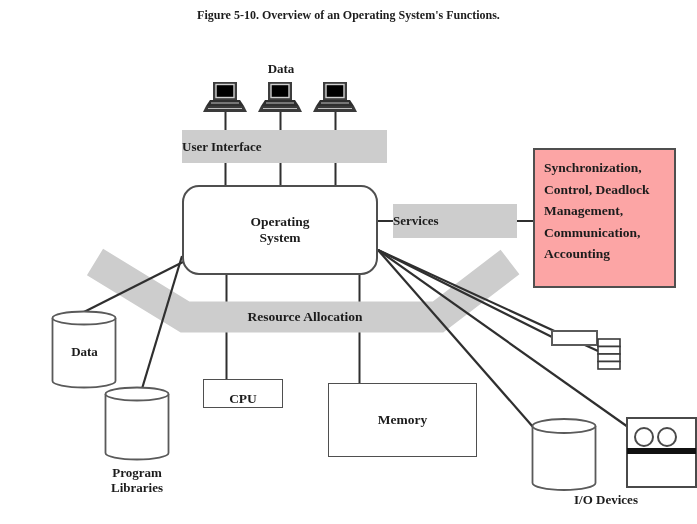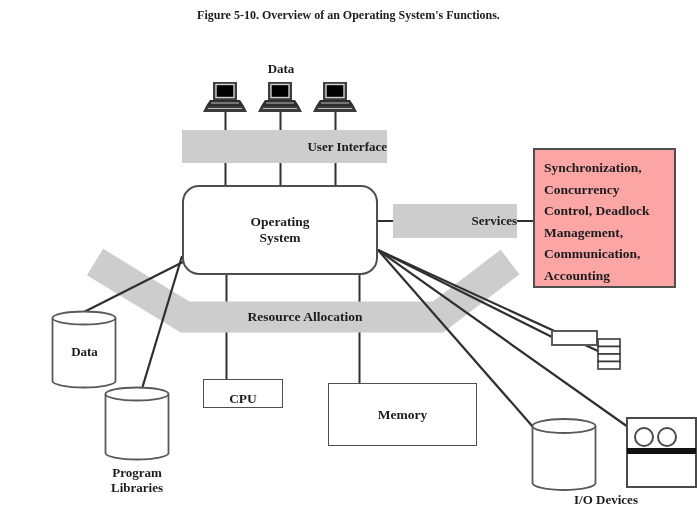--- a/index.html
+++ b/index.html
@@ -2,21 +2,21 @@
 <html><head>
 <meta charset="utf-8">
 <style>
   html,body{margin:0;padding:0;background:#fff;}
   .stage{position:relative;width:697px;height:524px;background:#ffffff;overflow:hidden;
          font-family:"Liberation Serif","DejaVu Serif",serif;color:#1c1c1c;}
   .lbl{position:absolute;text-align:center;font-size:13px;font-weight:600;line-height:1.15;}
   .title{position:absolute;top:8px;left:0;width:100%;text-align:center;
          font-size:12px;font-weight:700;}
   .graybar{position:absolute;background:#cdcdcd;display:flex;align-items:center;
-           justify-content:flex-end;font-size:13px;font-weight:700;}
+           justify-content:flex-start;font-size:13px;font-weight:700;}
   .whitebox{position:absolute;background:#ffffff;border:2px solid #4f4f4f;
             box-sizing:border-box;display:flex;align-items:center;justify-content:center;
             font-size:13.5px;font-weight:600;text-align:center;}
   .syncbox{position:absolute;background:#fca5a5;border:2px solid #4f4f4f;box-sizing:border-box;
            padding:7px 4px 0 9px;font-size:13.5px;font-weight:700;line-height:21.5px;}
   .bandlbl{position:absolute;font-size:13.5px;font-weight:700;text-align:center;}
   svg{position:absolute;top:0;left:0;}
 </style>
 </head>
 <body>
@@ -117,36 +117,35 @@
   <div class="whitebox" style="left:182px;top:185px;width:196px;height:90px;border-radius:17px;">
     <span style="width:100px;">Operating System</span>
   </div>
 
   <div class="graybar" style="left:393px;top:204px;width:124px;height:34px;">
     <span>Services</span>
   </div>
 
   <div class="syncbox" style="left:533px;top:148px;width:143px;height:140px;">
     <div>Synchronization,</div>
-    <div>Concurrency</div>
     <div>Control, Deadlock</div>
     <div>Management,</div>
     <div>Communication,</div>
     <div>Accounting</div>
   </div>
 
   <div class="bandlbl" style="left:205px;top:309px;width:200px;">Resource Allocation</div>
 
   <div class="lbl" style="top:345px;left:57px;width:55px;">Data</div>
 
   <div class="lbl" style="top:466px;left:97px;width:80px;">Program Libraries</div>
 
   <div class="whitebox" style="left:203px;top:379px;width:80px;height:29px;border-width:1.5px;align-items:flex-end;">
     <span>CPU</span>
   </div>
 
-  <div class="whitebox" style="left:328px;top:383px;width:149px;height:63px;border-width:1.5px;">
+  <div class="whitebox" style="left:328px;top:383px;width:149px;height:74px;border-width:1.5px;">
     <span>Memory</span>
   </div>
 
   <div class="lbl" style="top:493px;left:546px;width:120px;">I/O Devices</div>
 
 </div>
 
 </body></html>

